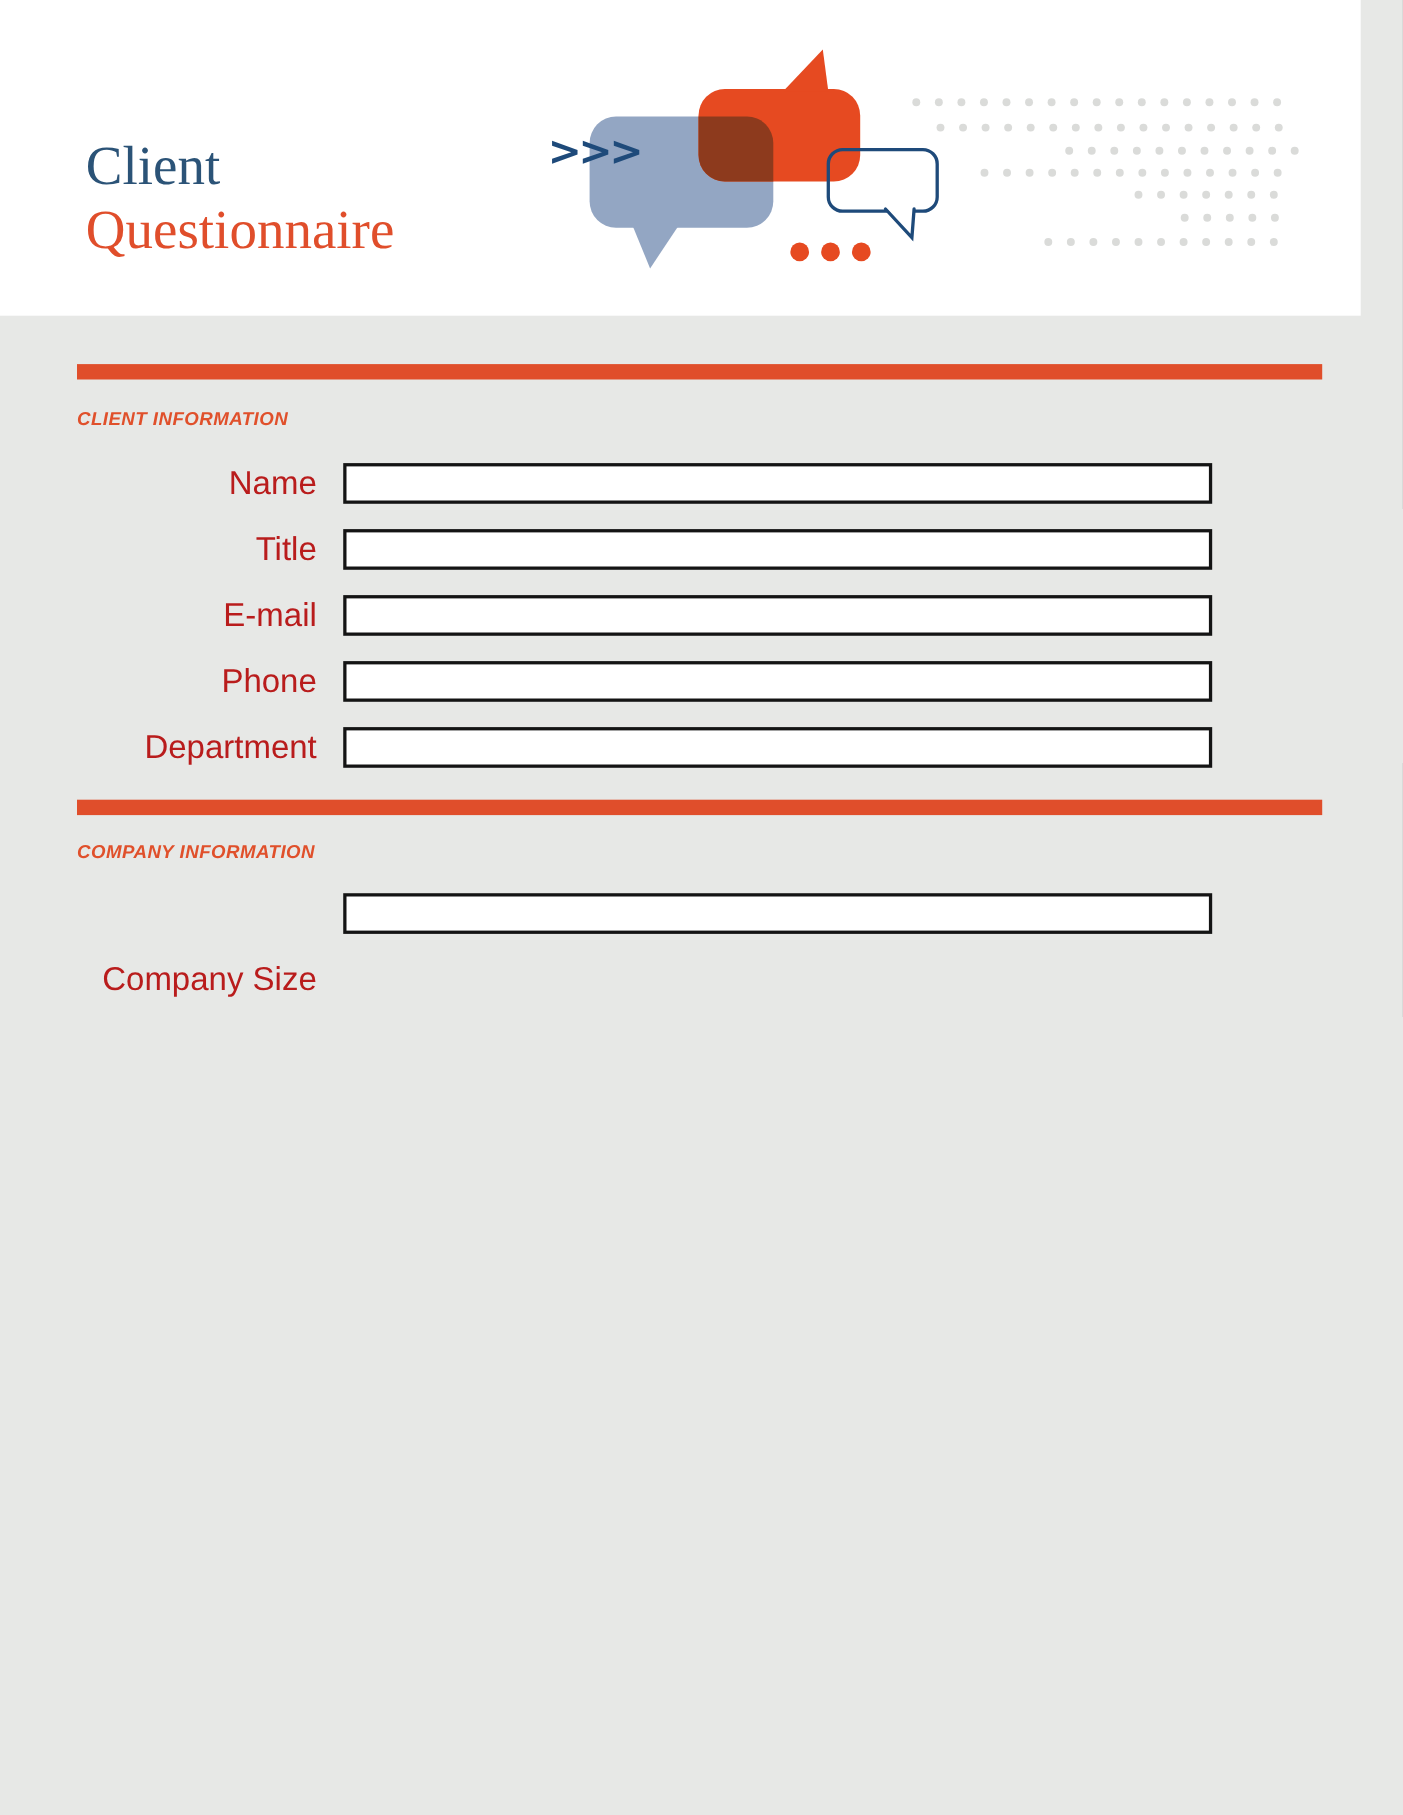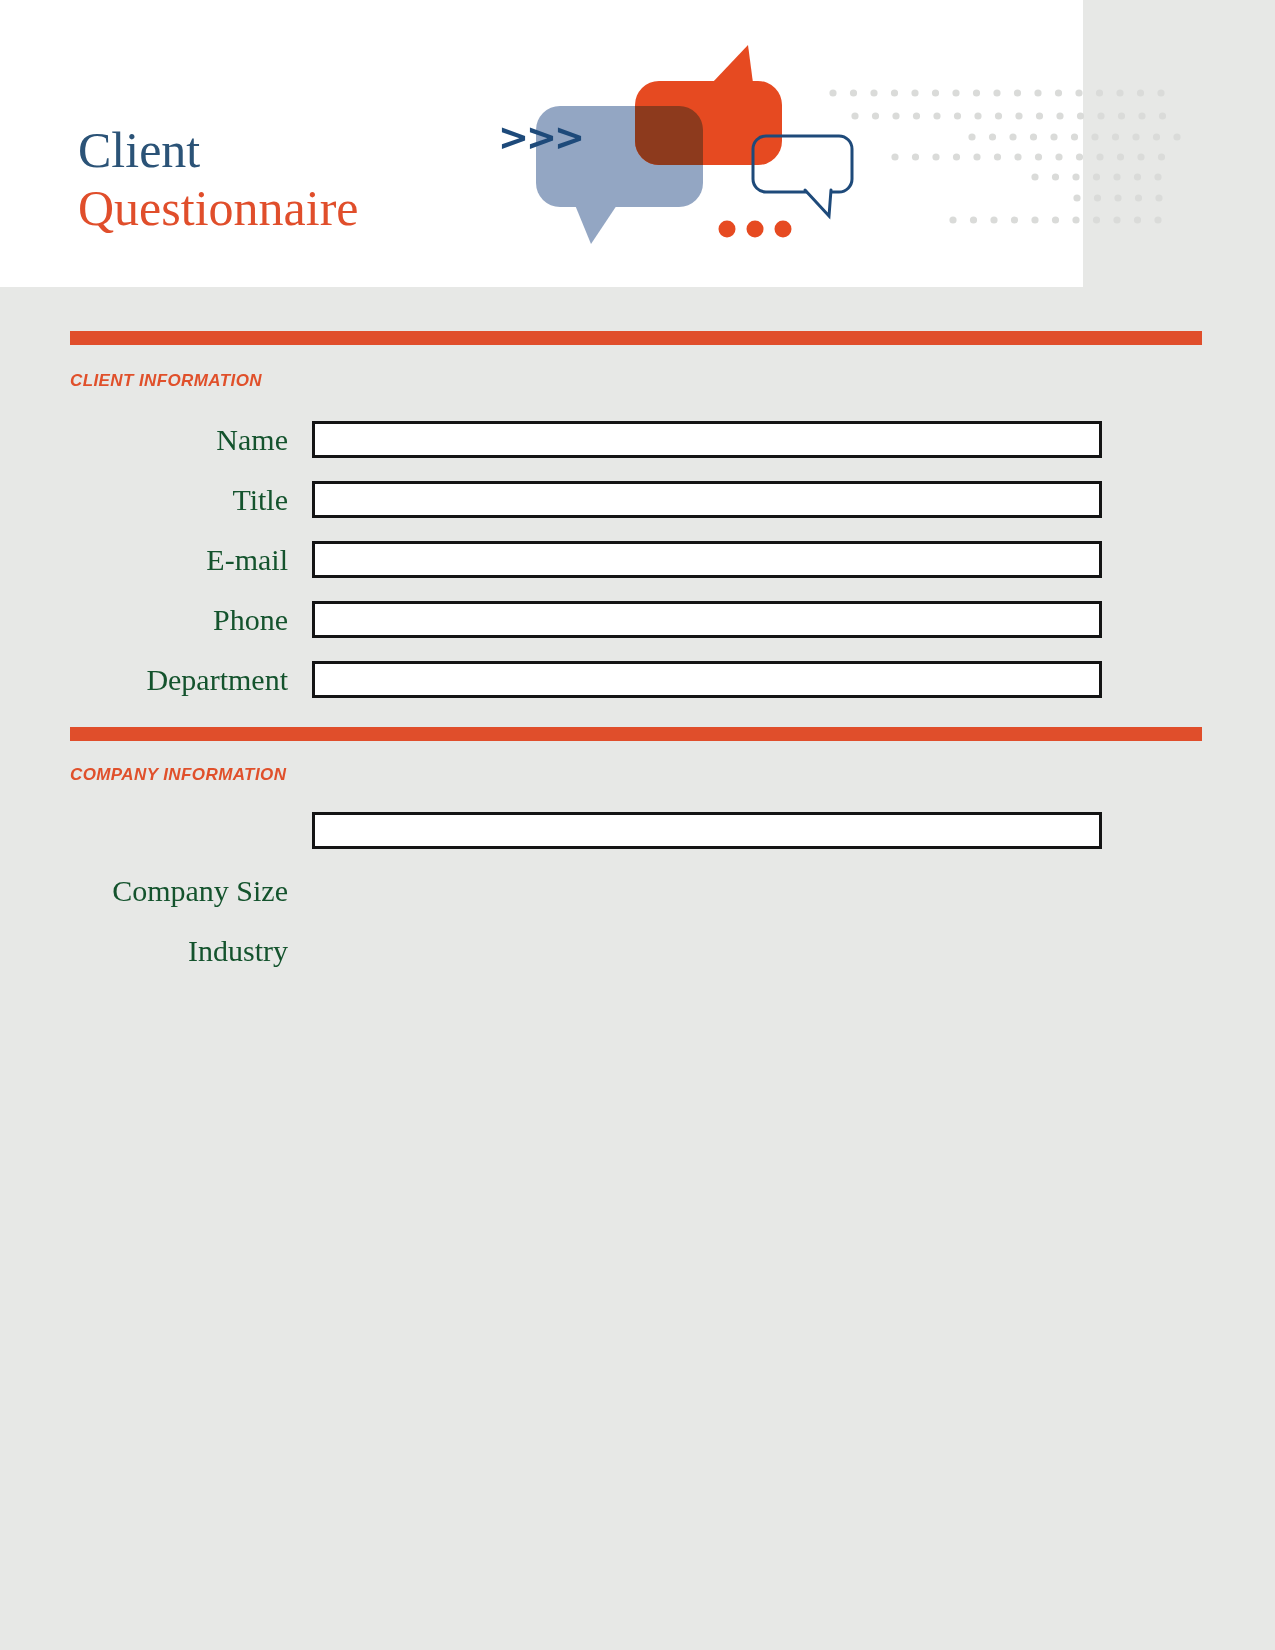--- a/index.html
+++ b/index.html
@@ -5,21 +5,21 @@
   html,body{margin:0;padding:0;background:#cfcfcf;}
   .page{
     position:relative;
     width:1275px;height:1650px;
     background:#e7e8e6;
     overflow:hidden;
     font-family:"Liberation Serif", serif;
   }
   
   .header{
-    position:absolute;left:0;top:0;width:1083px;height:287px;
+    position:absolute;left:0;top:0;width:1237px;height:287px;
     background:#ffffff;
   }
   .doc-title{
     position:absolute;left:78px;top:121px;
     font-size:50px;line-height:58px;
     font-family:"Liberation Serif", serif;
   }
   .doc-title .line1{color:#2b5377;}
   .doc-title .line2{color:#e04e2b;}
   .chevrons{
@@ -38,22 +38,22 @@
     position:absolute;left:70px;
     font-family:"Liberation Sans", sans-serif;
     font-weight:bold;font-size:17px;letter-spacing:.4px;
     color:#e0502b;white-space:nowrap;font-style:italic;
   }
   .fields{position:absolute;left:0;width:1275px;}
   .field-row{position:absolute;left:0;width:1275px;height:37px;}
   .field-label{
     position:absolute;left:0;top:0;width:288px;height:37px;
     text-align:right;line-height:37px;
-    font-size:30px;color:#14532d;
-    font-family:Liberation Serif, serif;
+    font-size:30px;color:#b91c1c;
+    font-family:Liberation Sans, sans-serif;
     white-space:nowrap;
   }
   .field-input{
     position:absolute;left:312px;top:0;
     width:768px;height:31px;
     border:3px solid #141414;border-radius:0;
     background:#ffffff;
     font-size:24px;color:#222;
     font-family:"Liberation Serif", serif;
     padding:0 8px;outline:none;box-sizing:content-box;
@@ -212,18 +212,15 @@
 
   <div class="divider" style="top:727px"></div>
   <div class="section-heading" style="top:765px">COMPANY INFORMATION</div>
   <div class="fields" id="fields-company" style="top:812px;height:200px">
       <div class="field-row" style="top: 0px;">
         <input type="text" class="field-input" style="">
       </div>
       <div class="field-row" style="top: 60px;">
         <div class="field-label">Company Size</div>
       </div>
-      <div class="field-row" style="top: 120px;">
-        <div class="field-label">Industry</div>
-      </div>
     </div>
 
 </div>
 
 </body></html>

